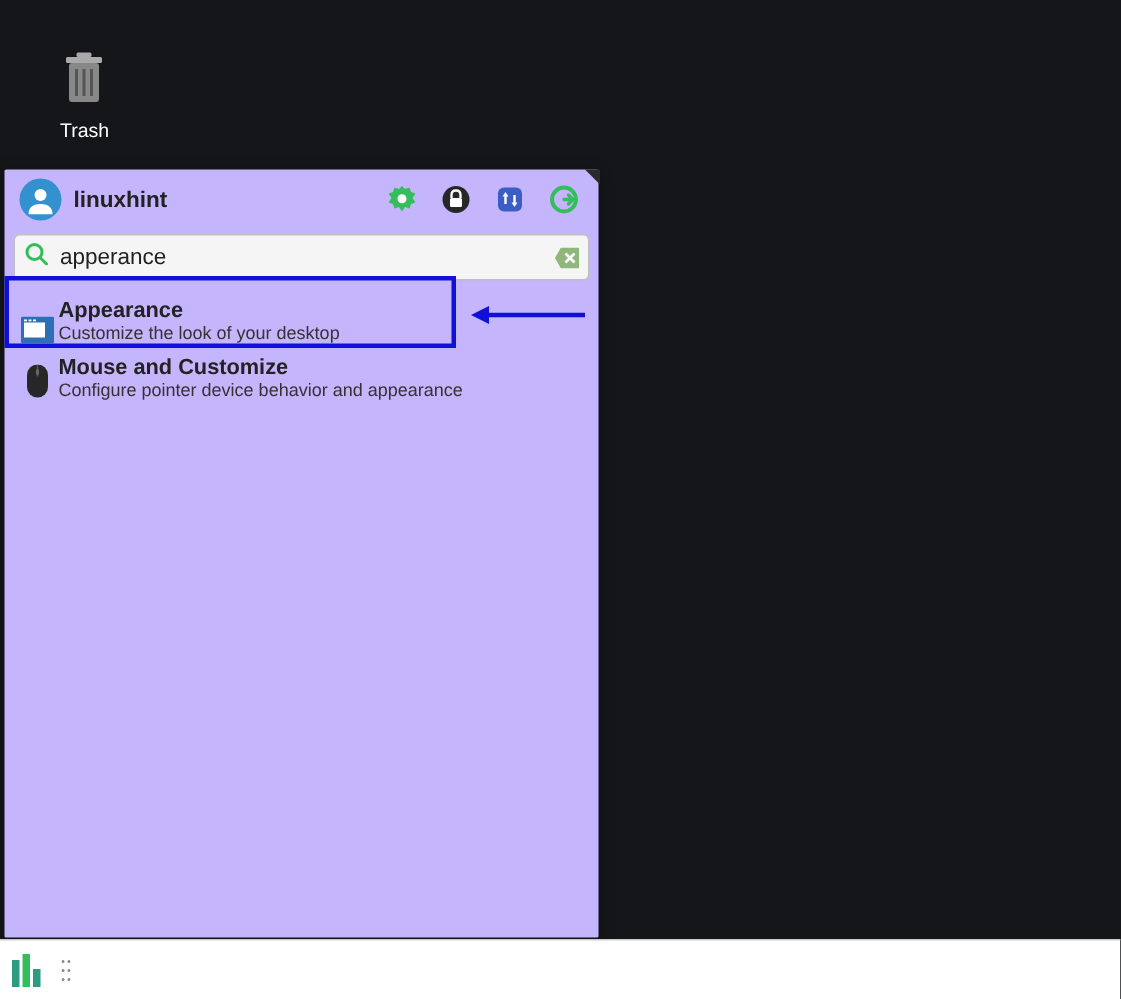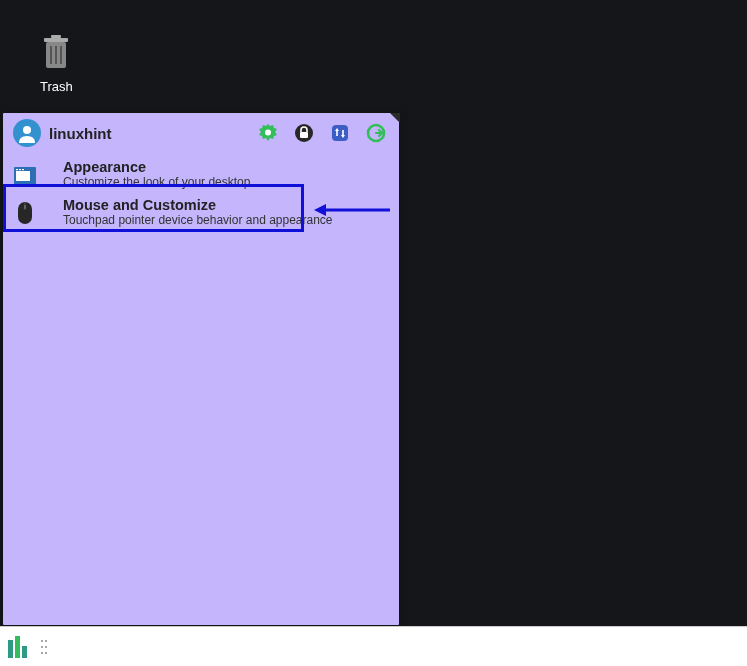--- a/index.html
+++ b/index.html
@@ -104,22 +104,22 @@
       width: 16px; height: 14px;
       cursor: pointer;
     }
     .results {
       flex: 1;
       overflow: auto;
       padding-top: 2px;
     }
     .result-item {
       display: flex;
-      align-items: center;
-      gap: 26px;
+      align-items: flex-end;
+      gap: 2px;
       padding: 4px 10px;
       cursor: pointer;
     }
     .result-item .ricon {
       width: 24px;
       display: flex;
       align-items: center;
       justify-content: center;
       padding-top: 3px;
     }
@@ -216,20 +216,36 @@
         </div>
         <div class="hi">
           <svg width="20" height="20" viewBox="0 0 20 20">
             <circle cx="10" cy="10" r="8" fill="none" stroke="#34be5b" stroke-width="2.6"></circle>
             <path d="M 10 10 L 16 10 L 13 7 M 16 10 L 13 13" fill="none" stroke="#34be5b" stroke-width="2.2" stroke-linecap="round"></path>
           </svg>
         </div>
       </div>
     </div>
 
+    <div class="search-bar">
+      <span>
+        <svg width="16" height="16" viewBox="0 0 16 16">
+          <circle cx="7" cy="7" r="5" fill="none" stroke="#34be5b" stroke-width="2"></circle>
+          <line x1="11" y1="11" x2="15" y2="15" stroke="#34be5b" stroke-width="2" stroke-linecap="round"></line>
+        </svg>
+      </span>
+      <input class="search-input" type="text" value="apperance" style="">
+      <span class="clear-btn">
+        <svg width="16" height="14" viewBox="0 0 16 14">
+          <path d="M 4 0 L 16 0 L 16 14 L 4 14 L 0 7 Z" fill="#8fb77a"></path>
+          <line x1="7" y1="4" x2="13" y2="10" stroke="#fff" stroke-width="1.8"></line>
+          <line x1="13" y1="4" x2="7" y2="10" stroke="#fff" stroke-width="1.8"></line>
+        </svg>
+      </span>
+    </div>
 
     <div class="results">
       <div class="result-item">
         <div class="ricon">
           <svg width="22" height="18" viewBox="0 0 22 18">
             <rect x="0" y="0" width="22" height="18" rx="1" fill="#2d6fb5"></rect>
             <rect x="2" y="4" width="14" height="10" fill="#fff"></rect>
             <rect x="2" y="2" width="2" height="1.2" fill="#fff"></rect>
             <rect x="5" y="2" width="2" height="1.2" fill="#fff"></rect>
             <rect x="8" y="2" width="2" height="1.2" fill="#fff"></rect>
@@ -243,21 +259,21 @@
       <div class="result-item">
         <div class="ricon">
           <svg width="18" height="24" viewBox="0 0 18 24">
             <rect x="2" y="0" width="14" height="22" rx="7" fill="#282727"></rect>
             <line x1="9" y1="0" x2="9" y2="8" stroke="#555" stroke-width="1"></line>
             <rect x="8" y="3" width="2" height="4" rx="1" fill="#666"></rect>
           </svg>
         </div>
         <div class="result-text">
           <div class="result-title">Mouse and Customize</div>
-          <div class="result-desc">Touchpad pointer device behavior and appearance</div>
+          <div class="result-desc">Configure pointer device behavior and appearance</div>
         </div>
       </div>
     </div>
   </div>
 
   <div class="highlight-box" style="top:184px; left:3px; width:301px; height:48px;"></div>
 
   <div class="arrow-callout" style="top:202px; left:312px;">
     <svg width="80" height="16" viewBox="0 0 80 16">
       <line x1="10" y1="8" x2="78" y2="8" stroke="#1010d8" stroke-width="3"></line>

